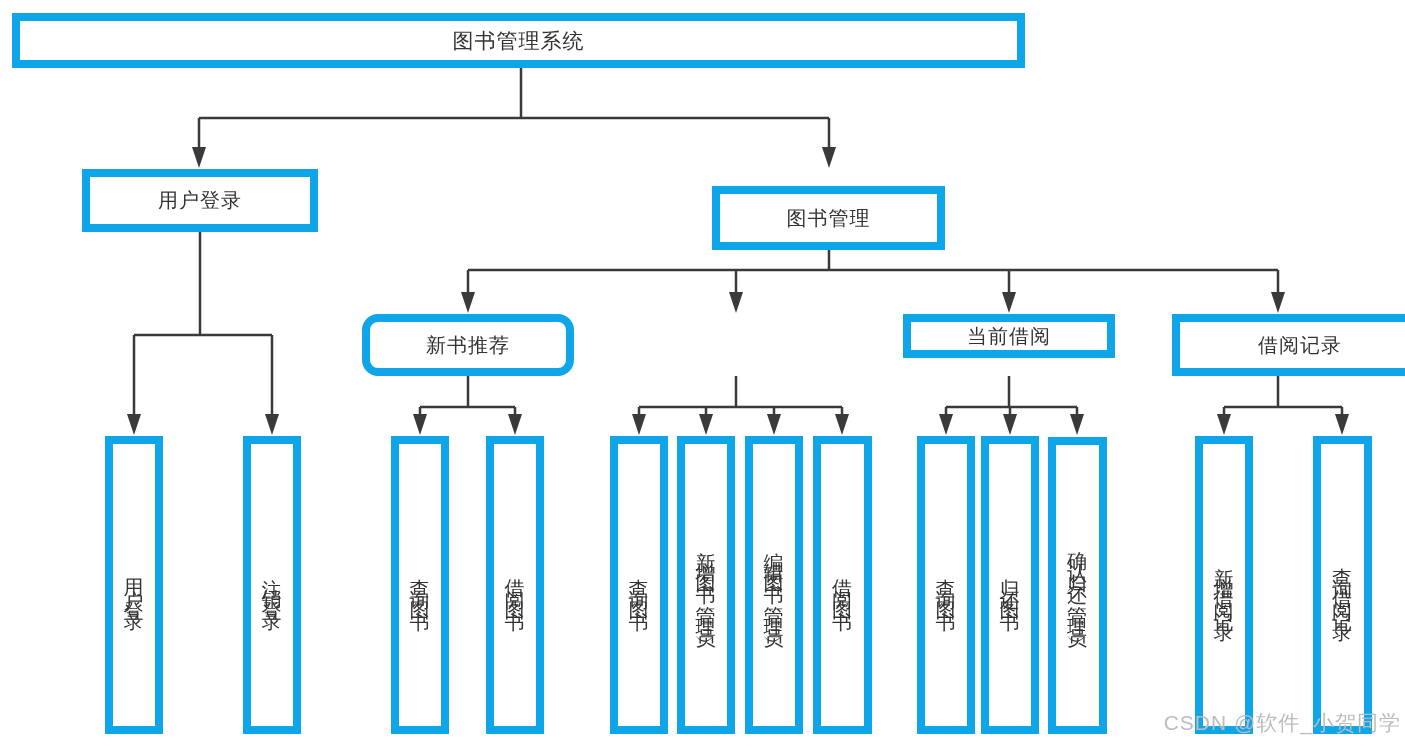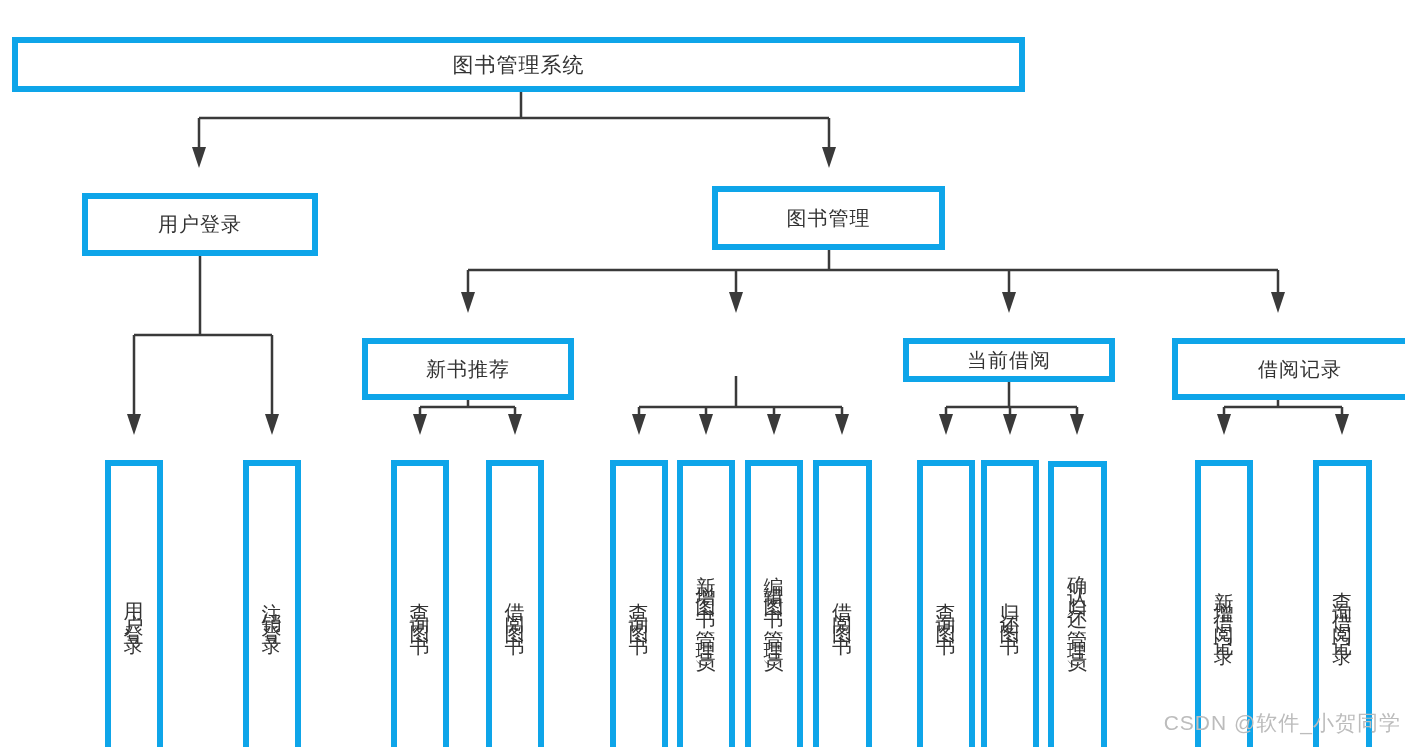--- a/index.html
+++ b/index.html
@@ -8,27 +8,26 @@
     width:1405px;height:747px;
     background:#ffffff;
     font-family:"Liberation Sans","DejaVu Sans",sans-serif;
     color:#333333;
     overflow:hidden;
   }
   .stage svg{position:absolute;left:0;top:0;pointer-events:none;}
   .box{
     position:absolute;
     box-sizing:border-box;
-    border:6px solid #0ea5e9;
+    border:8px solid #0ea5e9;
     background:#ffffff;
     display:flex;
     align-items:center;
     justify-content:center;
     text-align:center;
-    margin-top:24px;
   }
   .root-box{font-size:21px;letter-spacing:1px;}
   .l2-box,.l3-box{font-size:20px;letter-spacing:1px;}
   .leaf-box{font-size:20px;}
   .vtext{
     writing-mode:vertical-rl;
     text-orientation:mixed;
     letter-spacing:11px;
     line-height:1;
     white-space:nowrap;
@@ -88,25 +87,25 @@
     </g>
   </svg>
 
   <div class="box root-box" style="left:12px;top:13px;width:1013px;height:55px;">
     <span>图书管理系统</span>
   </div>
 
   <div class="box l2-box" style="left:82px;top:169px;width:236px;height:63px;">
     <span>用户登录</span>
   </div>
-  <div class="box l2-box" style="left:712px;top:162px;width:233px;height:64px;">
+  <div class="box l2-box" style="left:712px;top:186px;width:233px;height:64px;">
     <span>图书管理</span>
   </div>
 
-  <div class="box l3-box" style="left:362px;top:314px;width:212px;height:62px;">
+  <div class="box l3-box" style="left:362px;top:314px;width:212px;height:62px;border-radius:16px;">
     <span>新书推荐</span>
   </div>
   <div class="box l3-box" style="left:903px;top:314px;width:212px;height:44px;">
     <span>当前借阅</span>
   </div>
   <div class="box l3-box" style="left:1172px;top:314px;width:256px;height:62px;">
     <span>借阅记录</span>
   </div>
 
   <div class="box leaf-box" style="left:105px;top:436px;width:58px;height:298px;">

